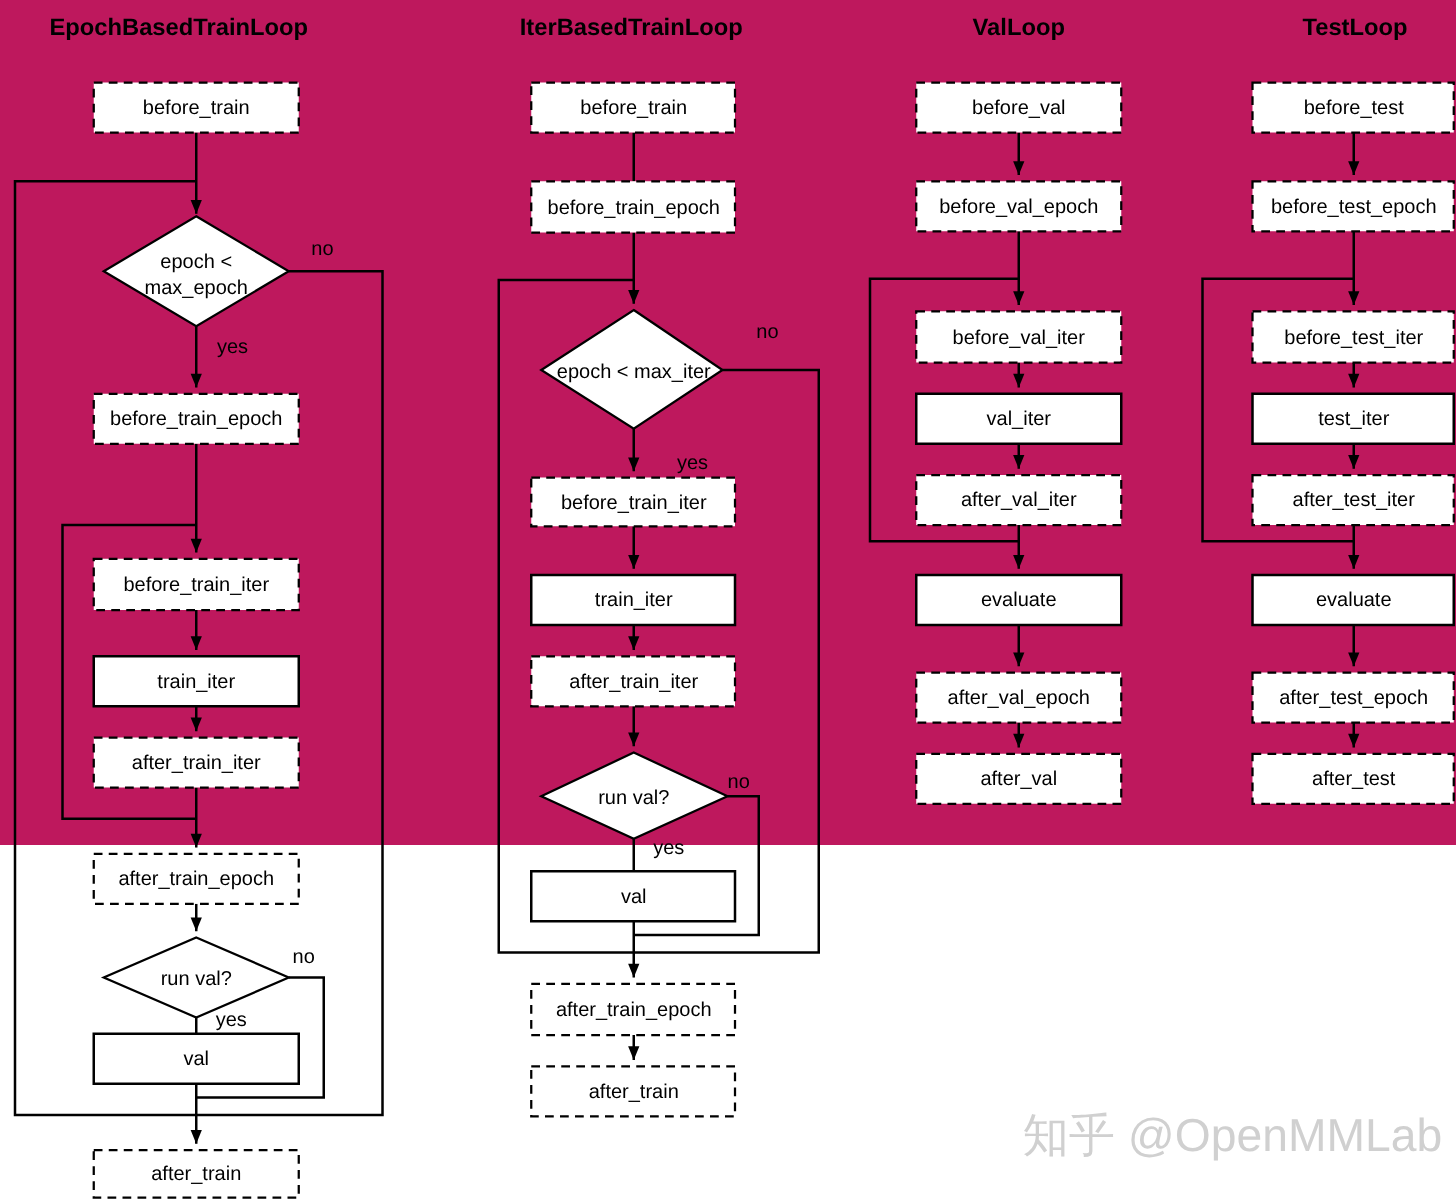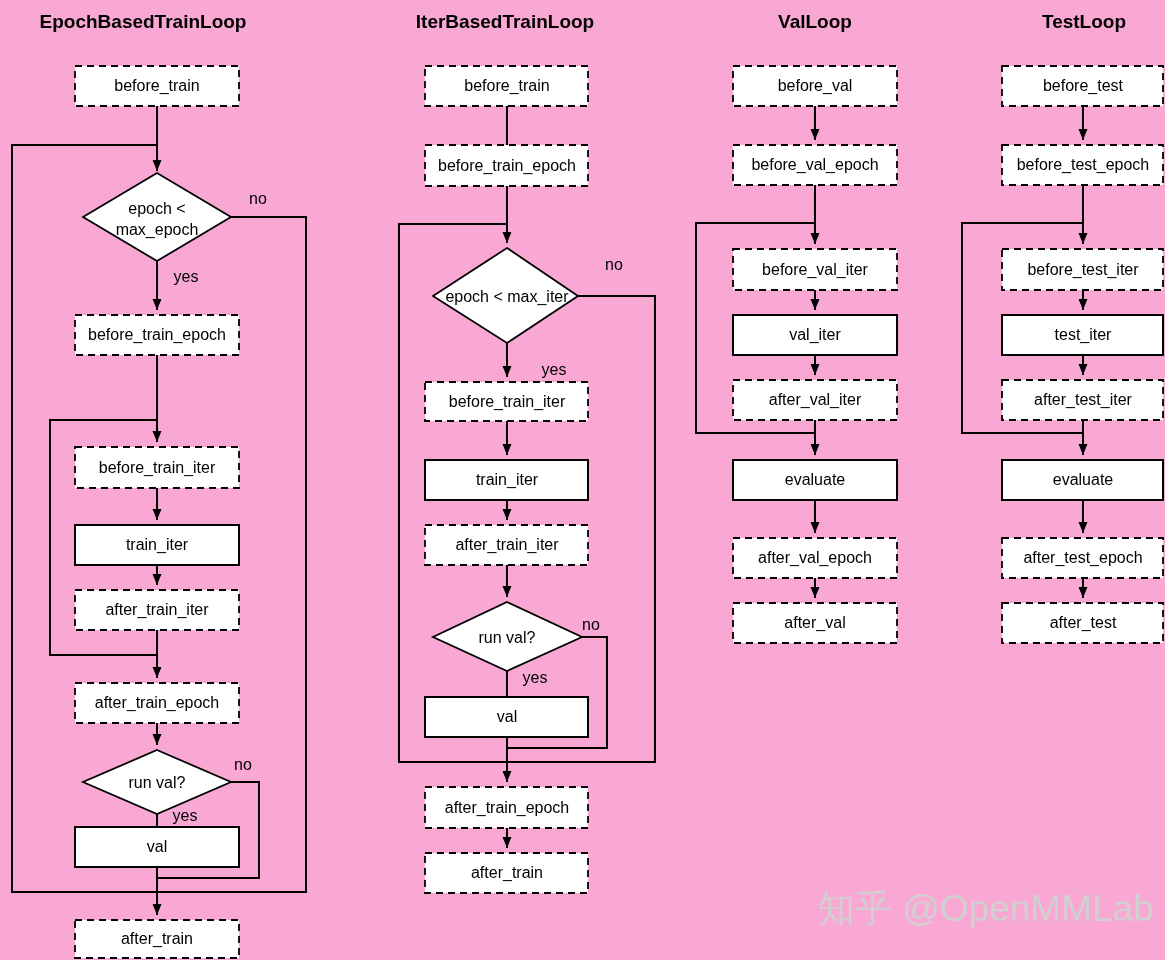--- a/index.html
+++ b/index.html
@@ -7,22 +7,22 @@
     padding: 0;
     background: #ffffff;
     width: 1165px;
     height: 960px;
     overflow: hidden;
     font-family: "Liberation Sans", sans-serif;
   }
   #stage {
     position: relative;
     width: 1165px;
-    height: 960px;
-    background: #f9a8d4;
+    height: 676px;
+    background: #be185d;
   }
   svg { display: block; }
   .edge {
     fill: none;
     stroke: #000000;
     stroke-width: 2;
   }
   .node-dashed {
     fill: #ffffff;
     stroke: #000000;

